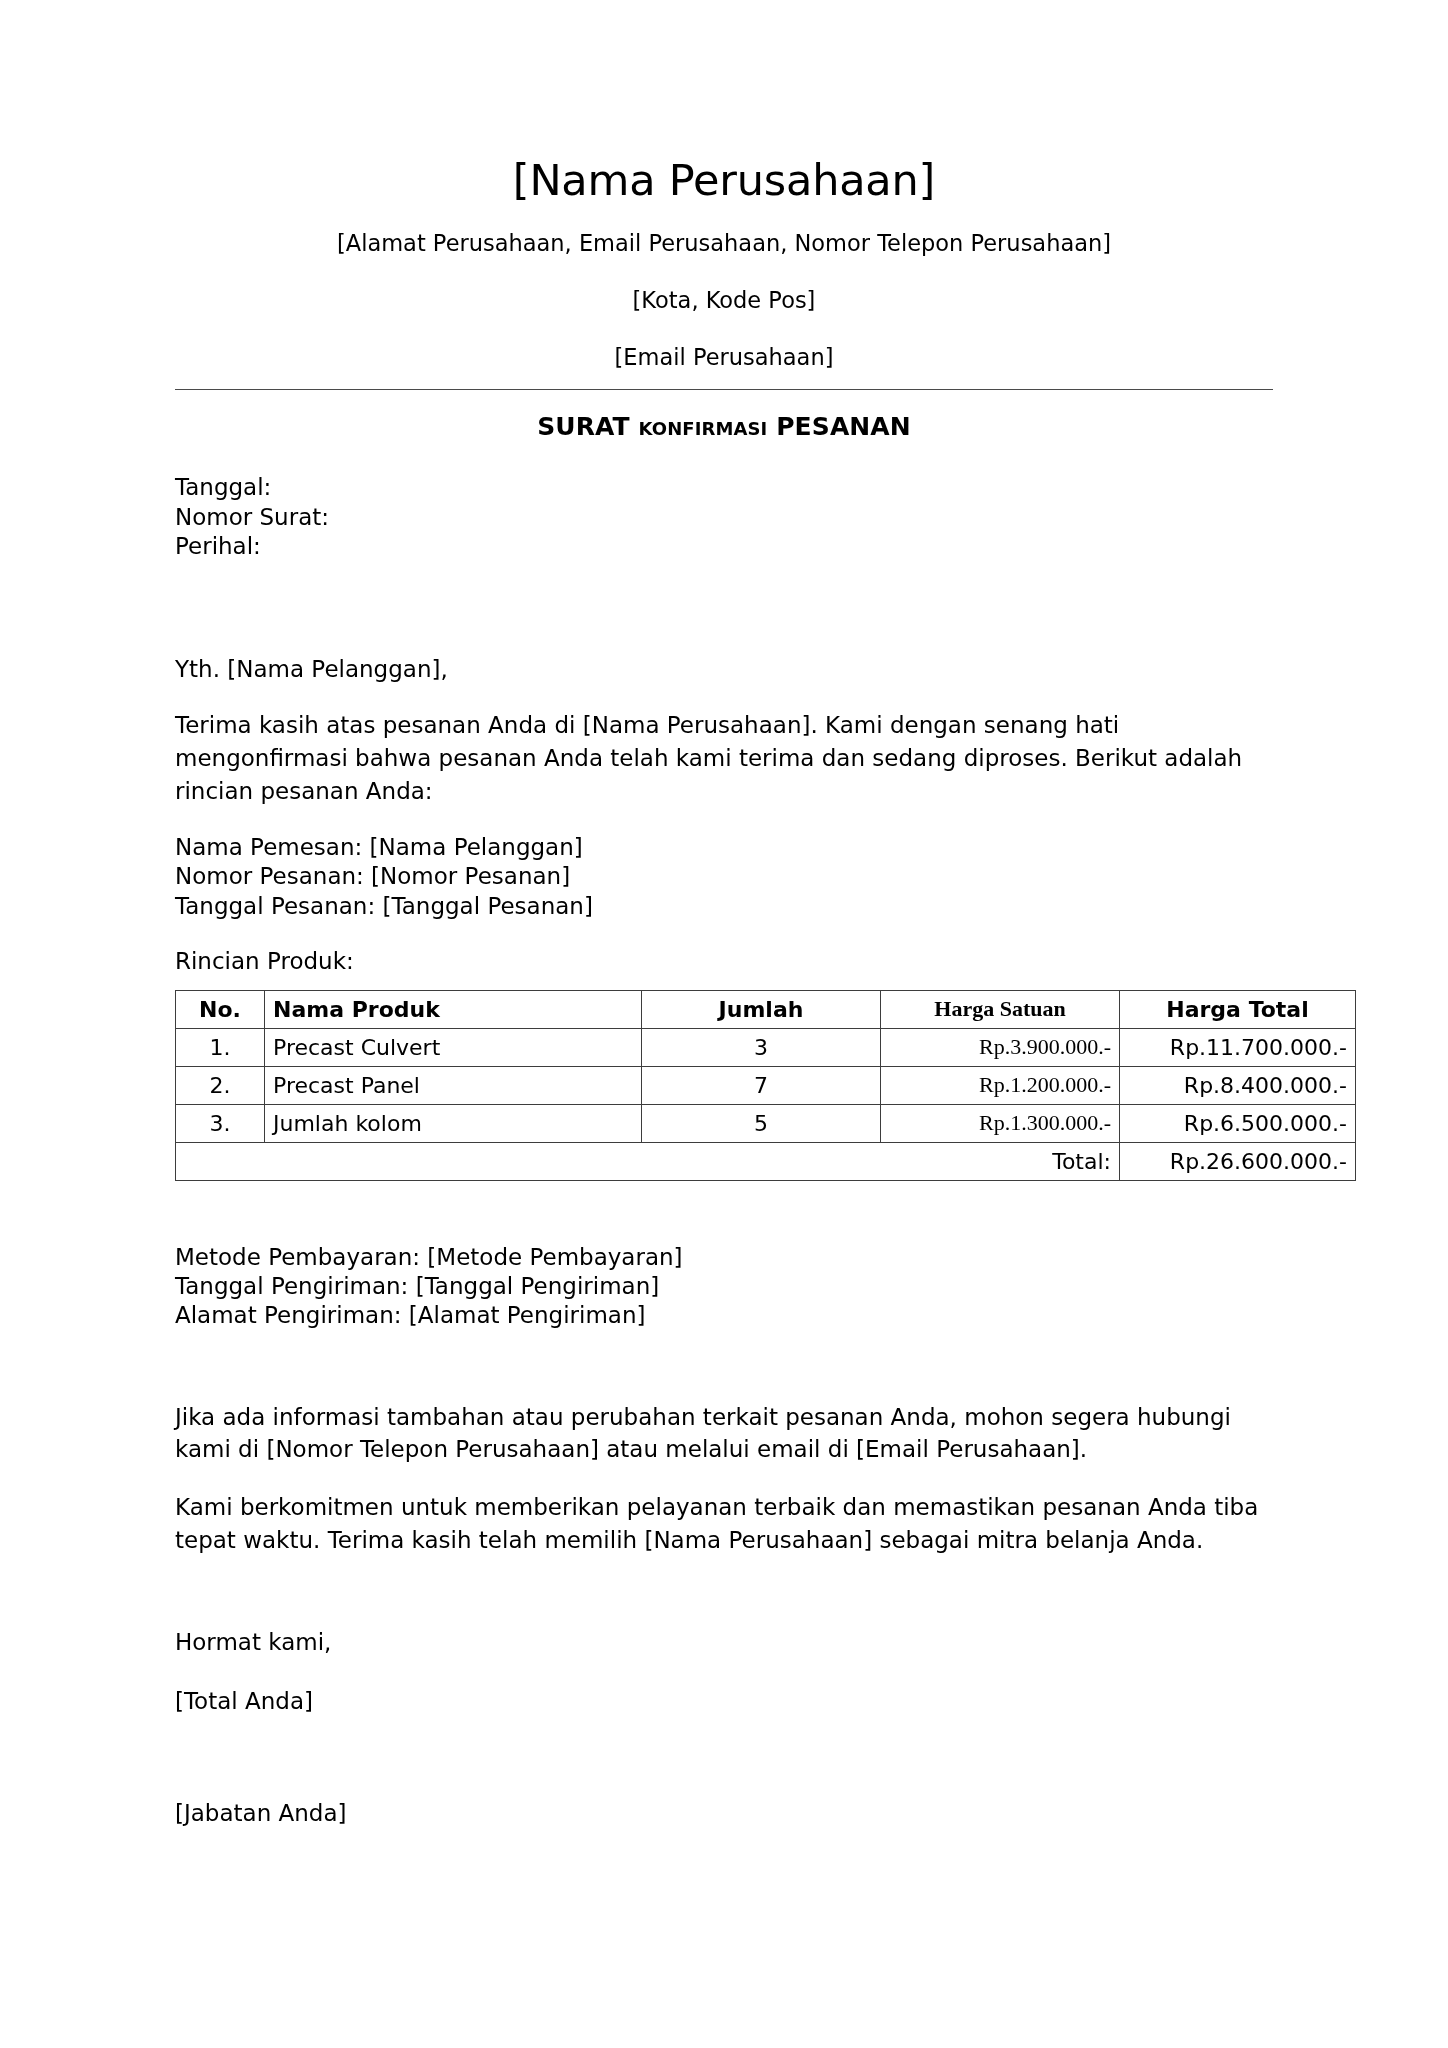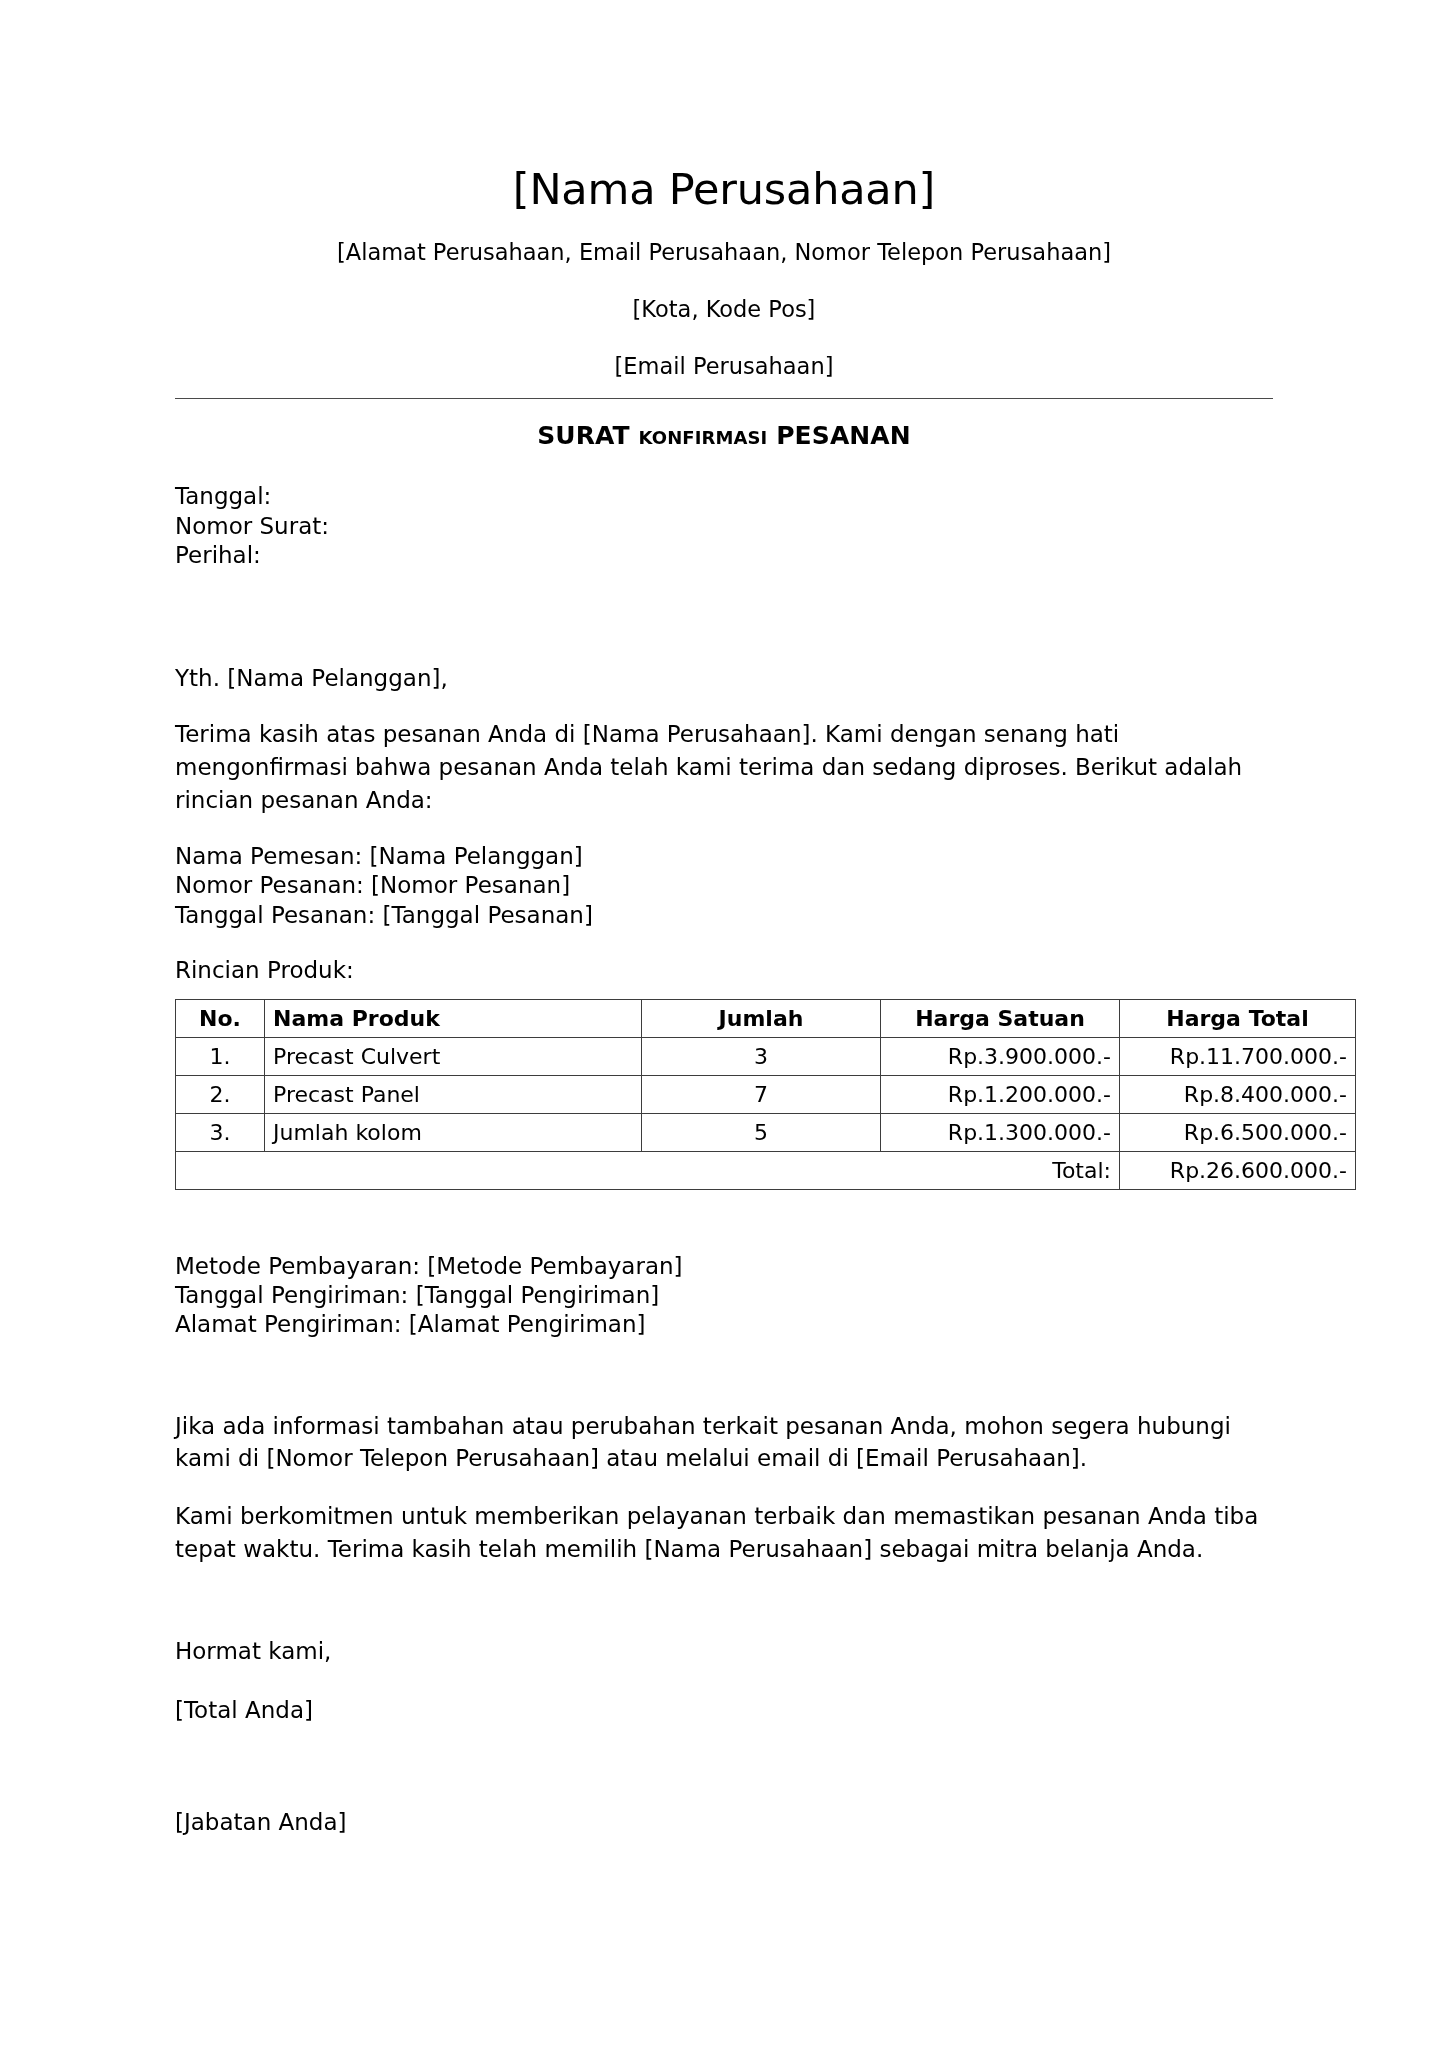--- a/index.html
+++ b/index.html
@@ -16,21 +16,21 @@
     width: 1448px;
     height: 2048px;
     margin: 0 auto;
     background: #ffffff;
     box-sizing: border-box;
     overflow: hidden;
   }
   .sheet {
     position: absolute;
     left: 175px;
-    top: 9px;
+    top: 0;
     width: 1098px;
   }
 
   
   .letterhead {
     text-align: center;
     padding-top: 158px;
   }
   .company-name {
     font-size: 43px;
@@ -119,21 +119,21 @@
     vertical-align: middle;
     font-weight: 400;
   }
   table.items thead th {
     font-weight: 700;
     text-align: center;
   }
   .c-no    { width: 72px;  text-align: center; }
   .c-name  { width: 360px; text-align: left; padding-left: 14px; }
   .c-qty   { width: 222px; text-align: center; }
-  .c-unit  { width: 222px; text-align: right; padding-right: 14px; }
+  .c-unit  { width: 222px; text-align: right; padding-right: 14px; font-family: Liberation Serif, serif; }
   .c-total { width: 219px; text-align: right; padding-right: 14px; }
 
   td.total-label {
     border-left: none;
     border-bottom: none;
     border-right: 1.4px solid #3d3d3d;
     border-top: 1.4px solid #3d3d3d;
     text-align: right;
     padding-right: 14px;
   }

